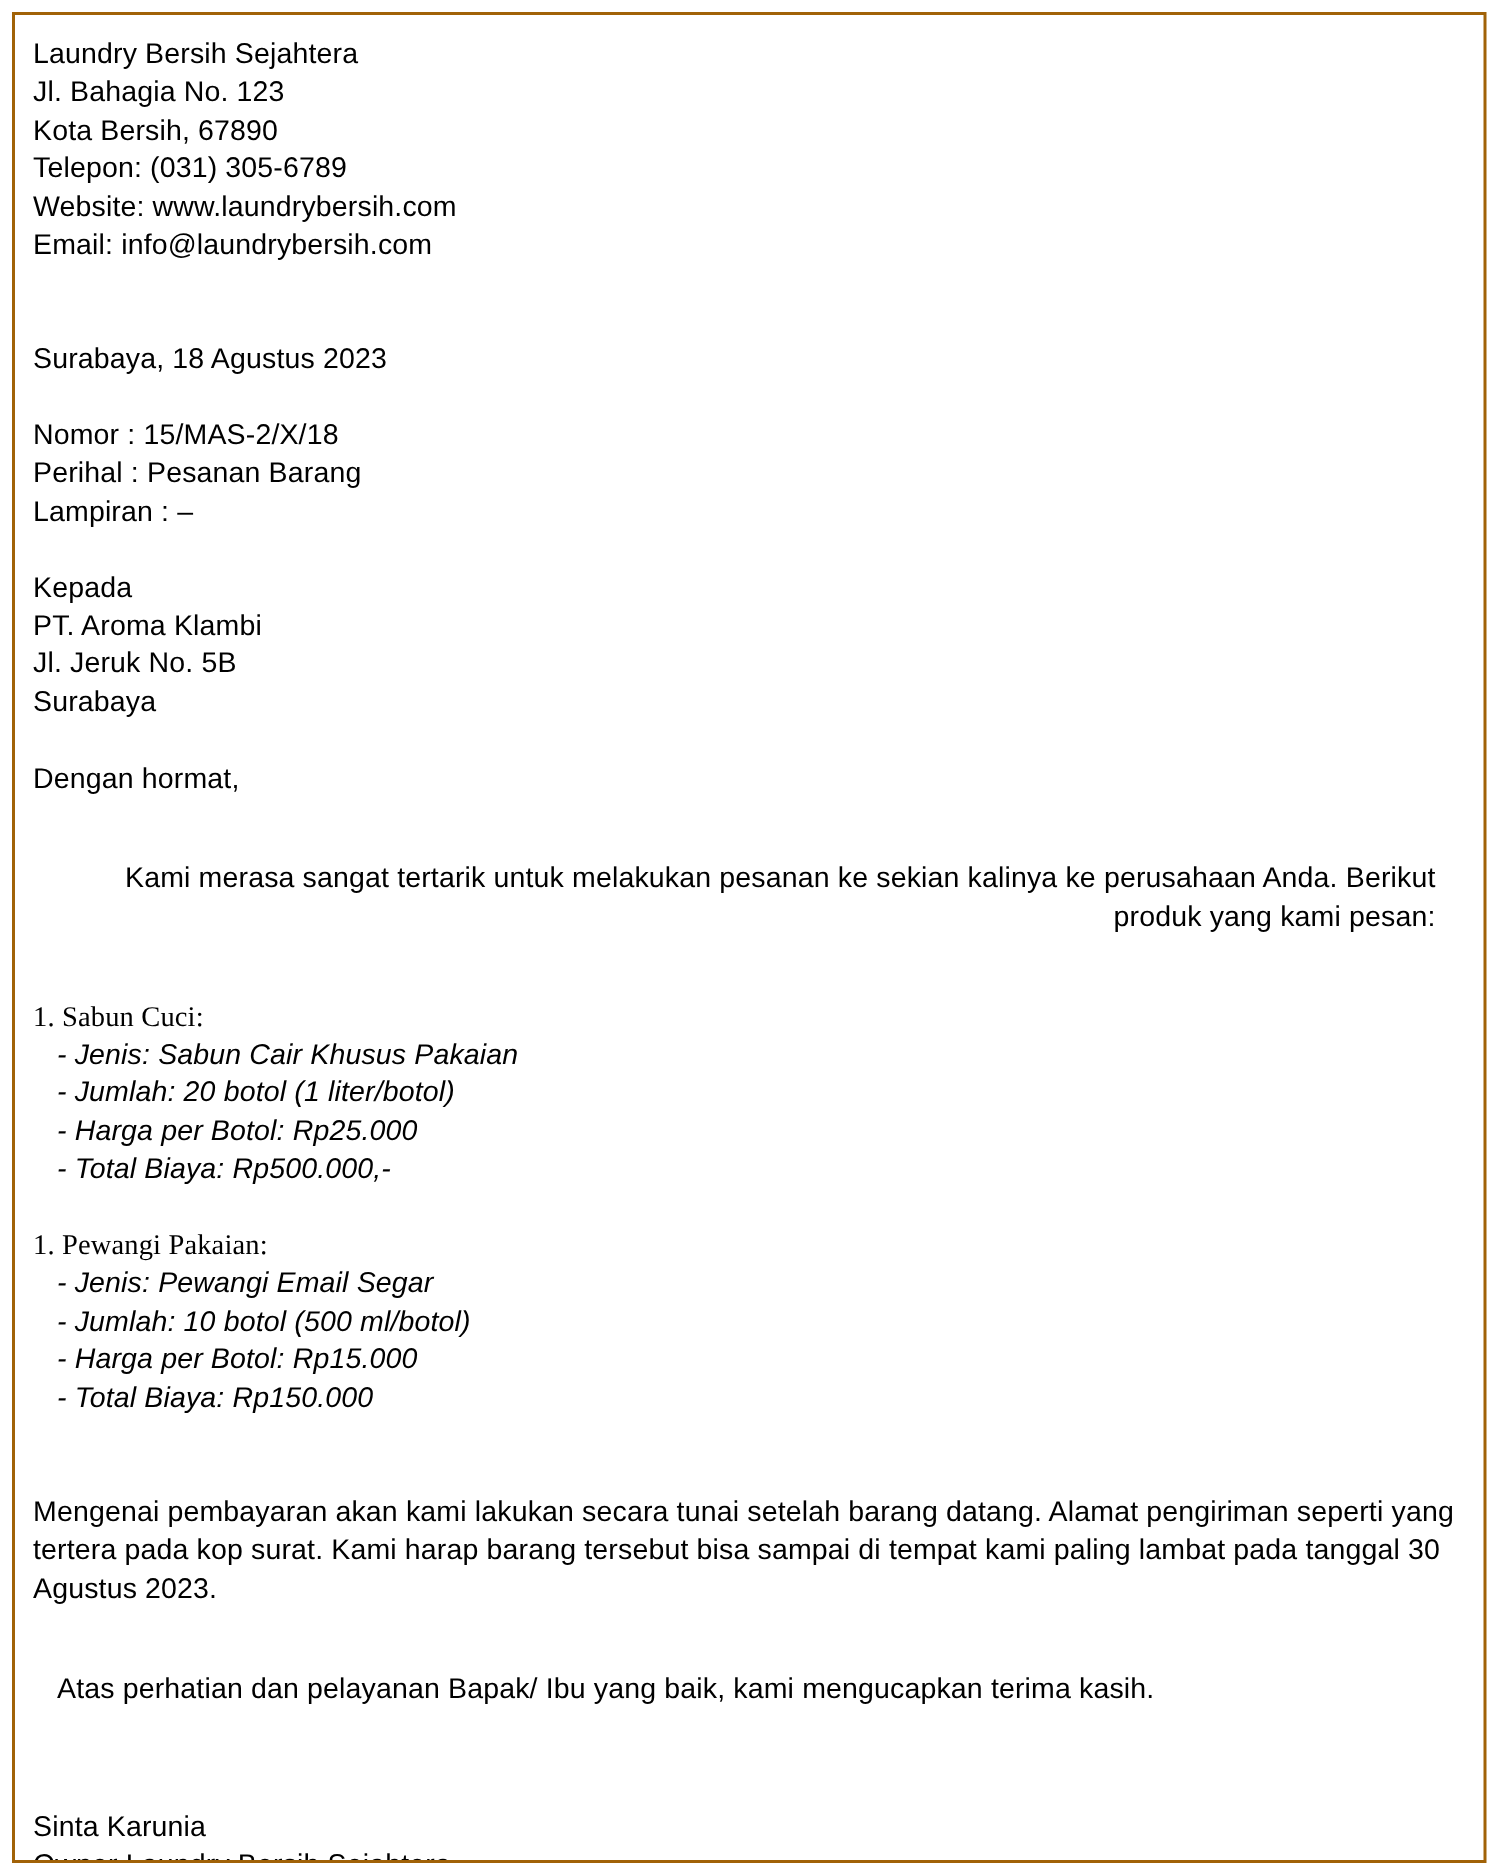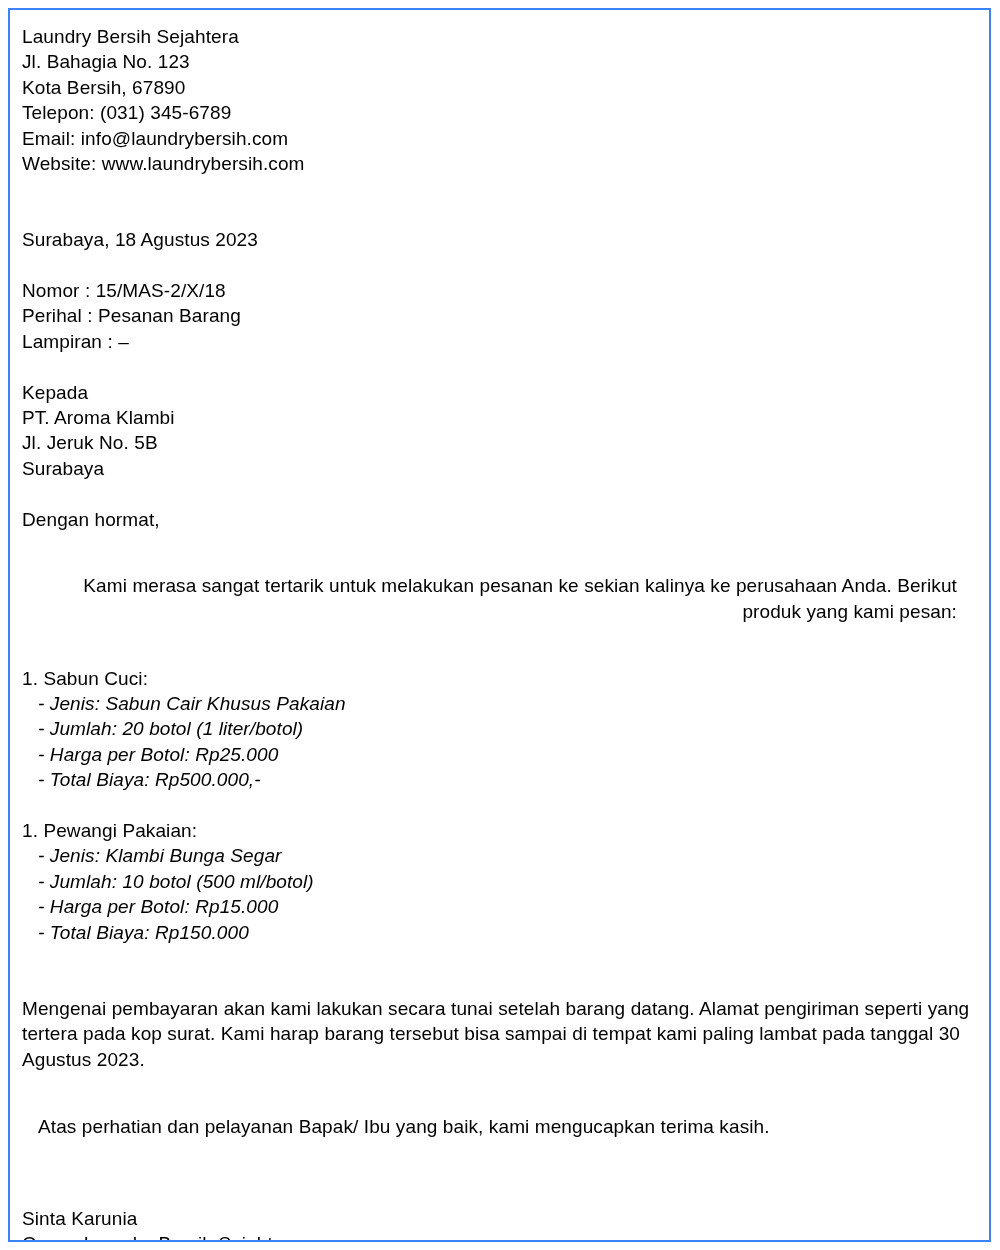--- a/index.html
+++ b/index.html
@@ -21,21 +21,21 @@
     box-sizing: border-box;
     background: #ffffff;
     padding: 8px 9px 8px 8px;
     overflow: hidden;
   }
 
   .letter-frame {
     box-sizing: border-box;
     width: 100%;
     height: 100%;
-    border: 2px solid #3b82f6;
+    border: 2px solid #a16207;
     background: #ffffff;
     padding: 14px 16px 0 12px;
     overflow: hidden;
   }
 
   .letter-body {
     font-size: 19px;
     line-height: 25.4px;
     letter-spacing: 0.1px;
     white-space: normal;
@@ -56,20 +56,21 @@
   .gap-2 { height: 50.8px; }
 
   .para {
     display: block;
     max-width: 958px;
     white-space: normal;
   }
 
   .item-title {
     display: block;
+    font-family: Liberation Serif, serif;
   }
 
   .item-detail {
     display: block;
     padding-left: 16px;
     font-style: italic;
   }
 
   .sig-name,
   .sig-role {
@@ -80,23 +81,23 @@
 <body>
 
 <div class="page">
   <div class="letter-frame">
     <div class="letter-body">
 
       <div class="block">
         <span class="line">Laundry Bersih Sejahtera</span>
         <span class="line">Jl. Bahagia No. 123</span>
         <span class="line">Kota Bersih, 67890</span>
-        <span class="line">Telepon: (031) 345-6789</span>
+        <span class="line">Telepon: (031) 305-6789</span>
+        <span class="line">Website: www.laundrybersih.com</span>
         <span class="line">Email: info@laundrybersih.com</span>
-        <span class="line">Website: www.laundrybersih.com</span>
       </div>
 
       <div class="gap-2"></div>
 
       <div class="block">
         <span class="line">Surabaya, 18 Agustus 2023</span>
       </div>
 
       <div class="gap-1"></div>
 
@@ -132,21 +133,21 @@
         <span class="item-detail">- Jenis: Sabun Cair Khusus Pakaian</span>
         <span class="item-detail">- Jumlah: 20 botol (1 liter/botol)</span>
         <span class="item-detail">- Harga per Botol: Rp25.000</span>
         <span class="item-detail">- Total Biaya: Rp500.000,-</span>
       </div>
 
       <div class="gap-1"></div>
 
       <div class="block">
         <span class="item-title">1. Pewangi Pakaian:</span>
-        <span class="item-detail">- Jenis: Klambi Bunga Segar</span>
+        <span class="item-detail">- Jenis: Pewangi Email Segar</span>
         <span class="item-detail">- Jumlah: 10 botol (500 ml/botol)</span>
         <span class="item-detail">- Harga per Botol: Rp15.000</span>
         <span class="item-detail">- Total Biaya: Rp150.000</span>
       </div>
 
       <div class="gap-2"></div>
 
       <p class="para" style="margin:0;">Mengenai pembayaran akan kami lakukan secara tunai setelah barang datang. Alamat pengiriman seperti yang tertera pada kop surat. Kami harap barang tersebut bisa sampai di tempat kami paling lambat pada tanggal 30 Agustus 2023.</p>
 
       <div class="gap-1"></div>

